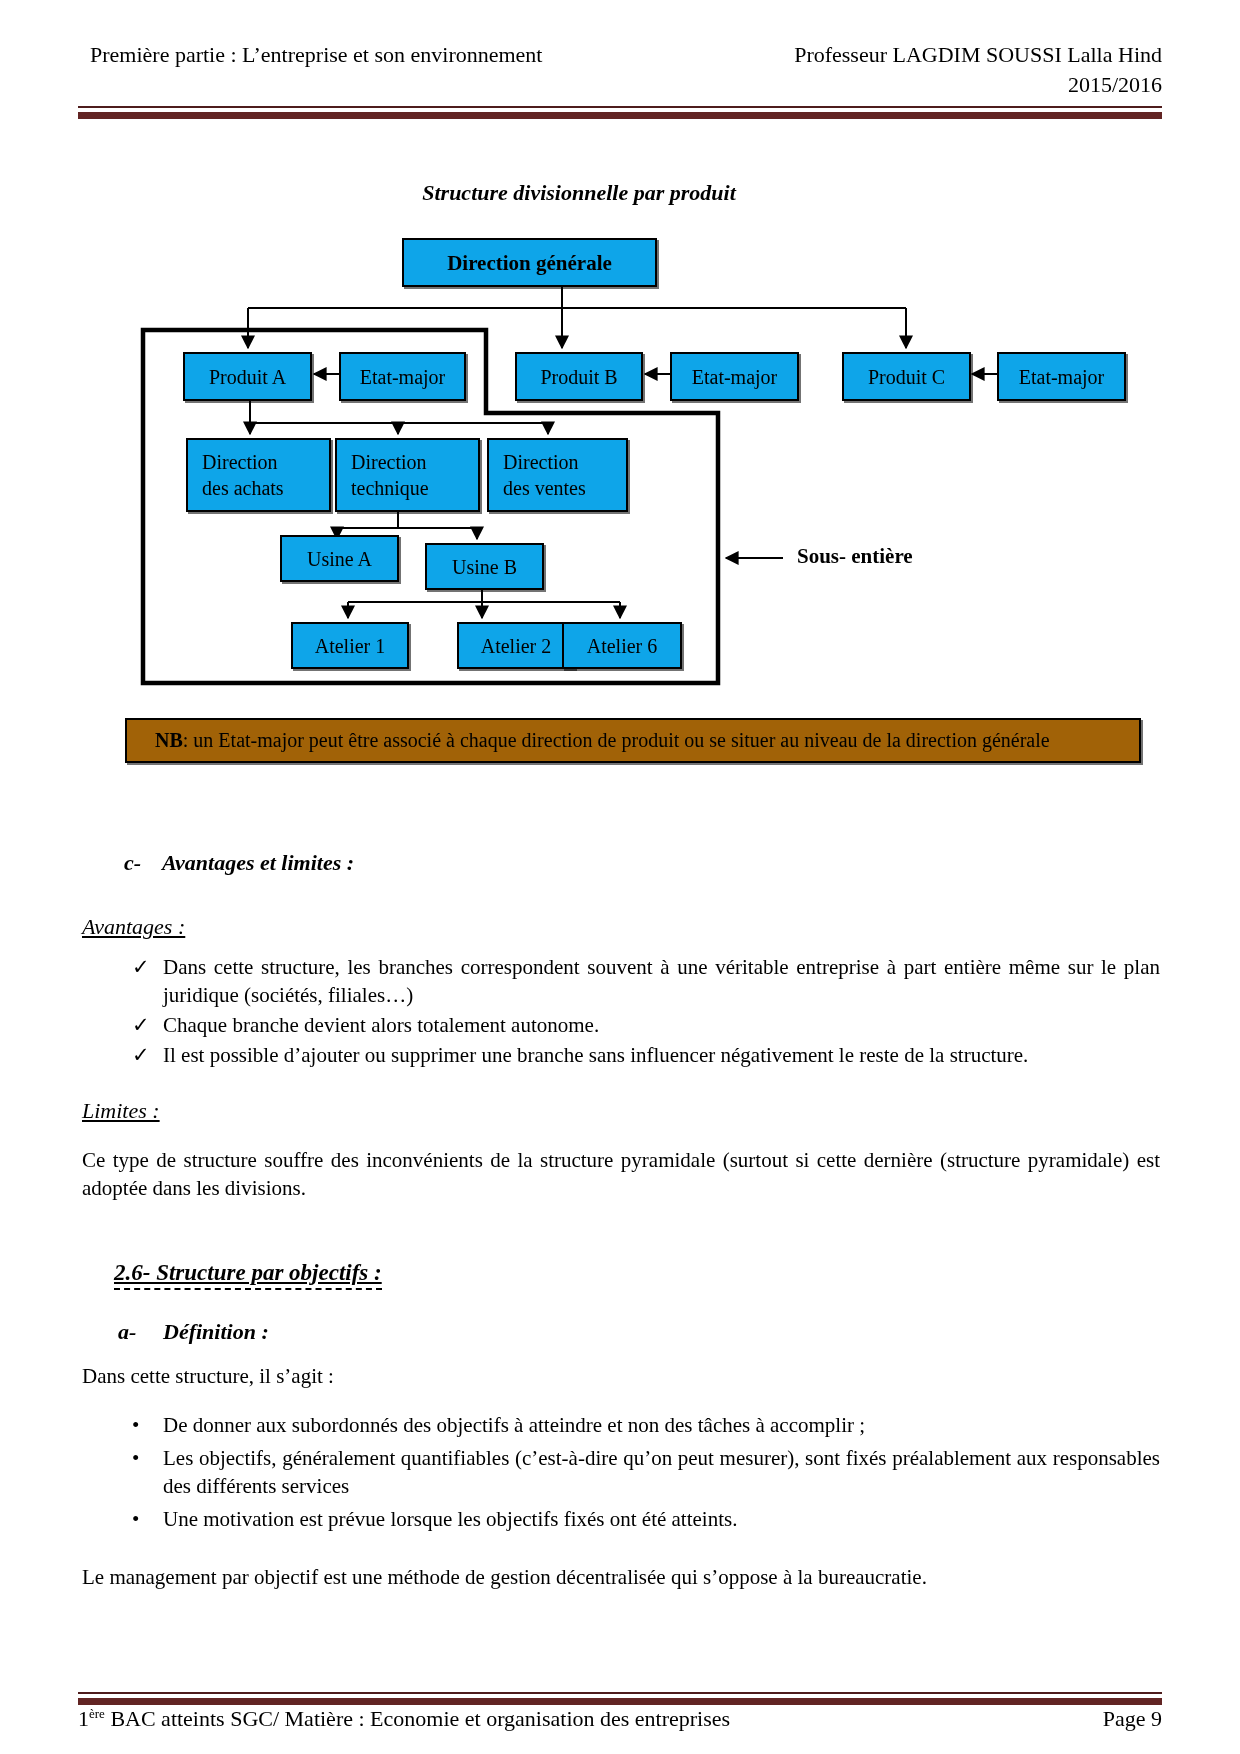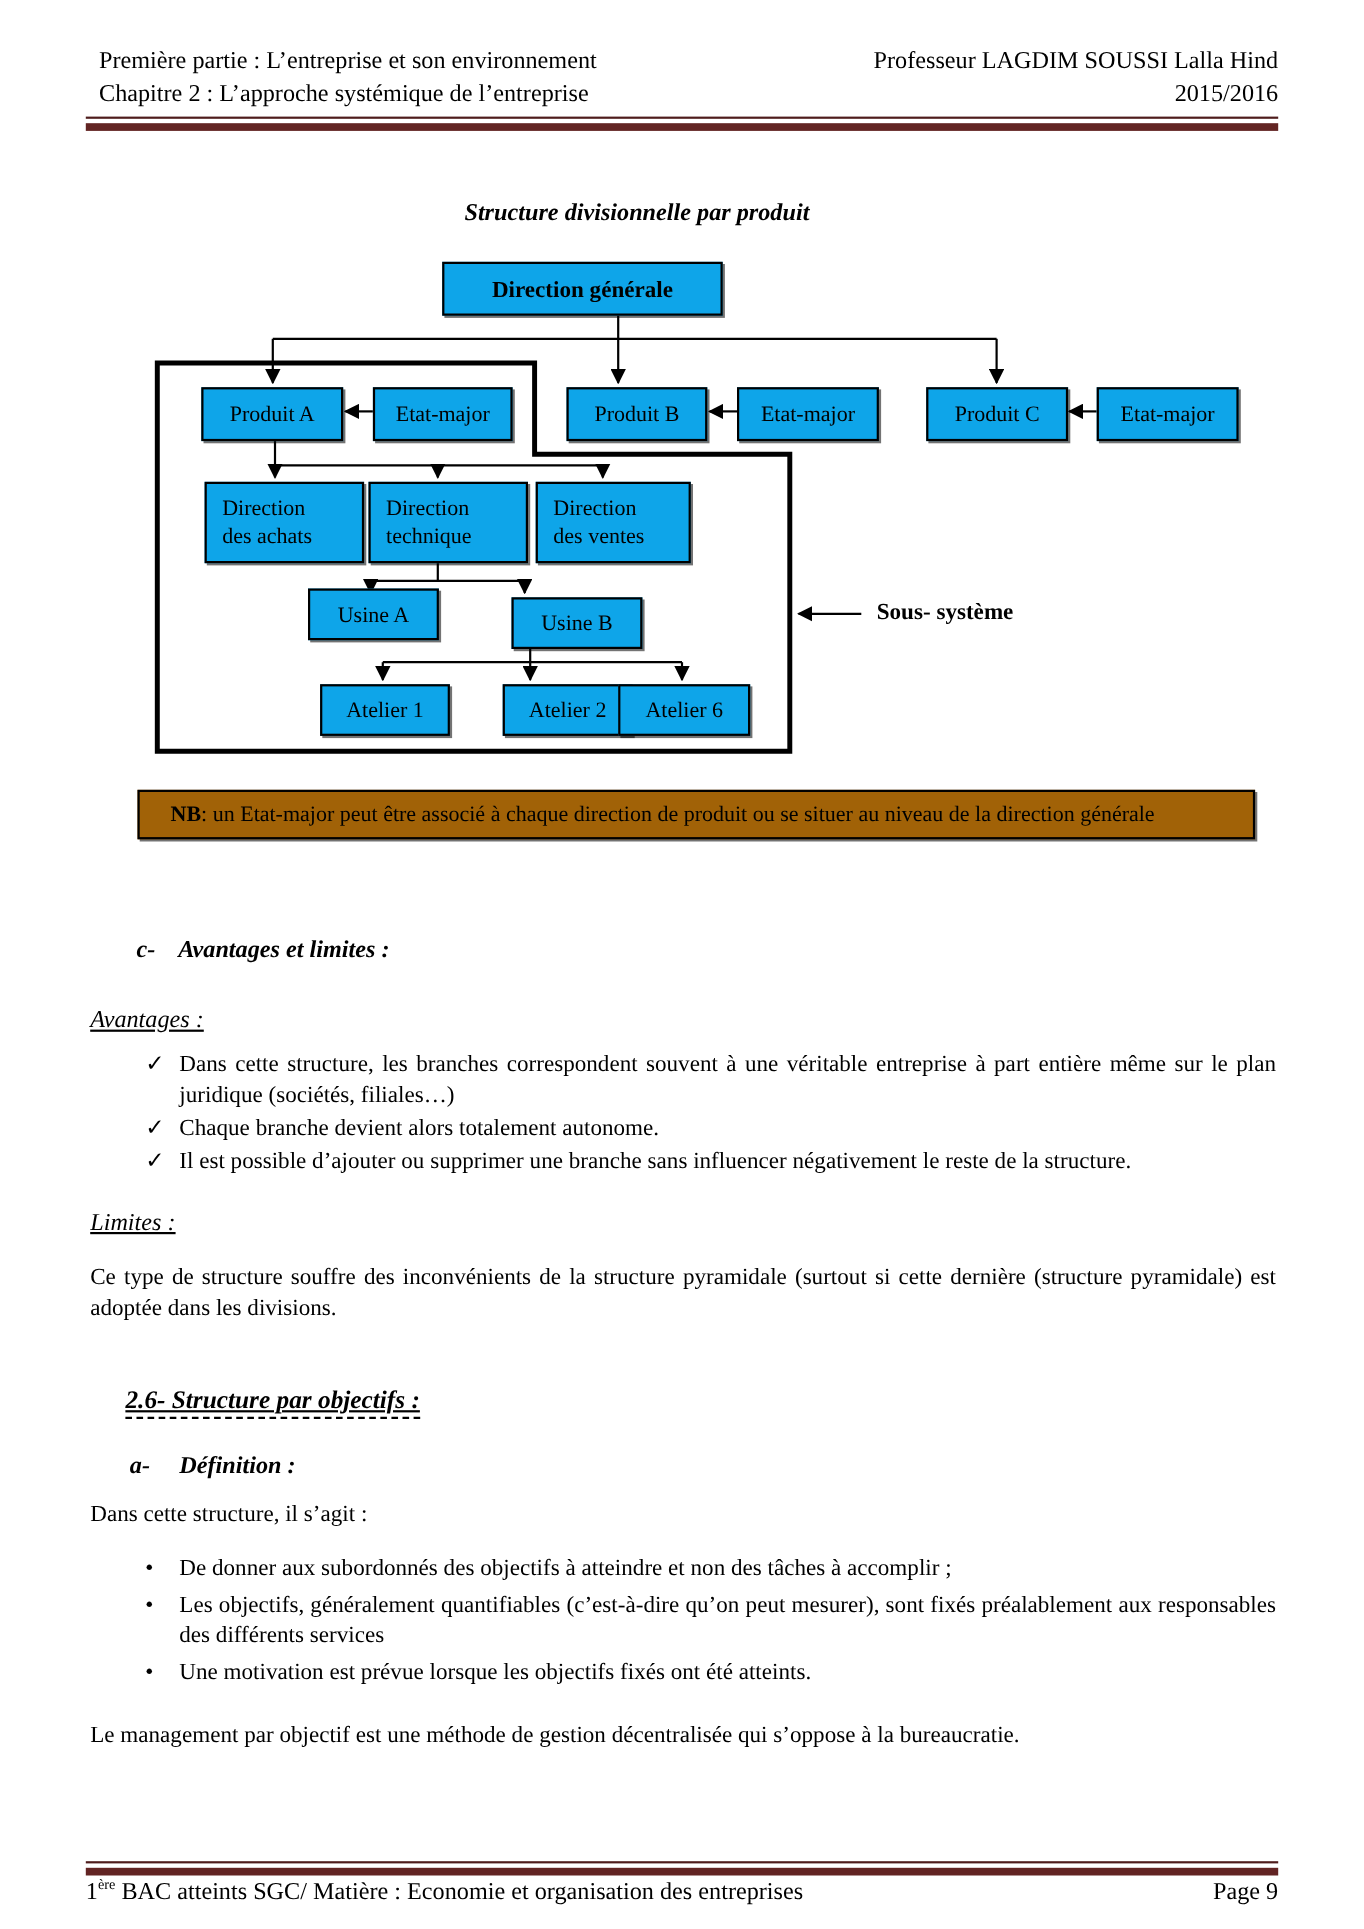--- a/index.html
+++ b/index.html
@@ -56,21 +56,20 @@
   .closing{margin-top:30px;}
 </style>
 </head>
 <body>
 
 <div class="page">
 
   <div class="hdr">
     <div class="l">
       <div>Première partie : L’entreprise et son environnement</div>
-      <div>Chapitre 2 : L’approche systémique de l’entreprise</div>
     </div>
     <div class="r">
       <div>Professeur LAGDIM SOUSSI Lalla Hind</div>
       <div>2015/2016</div>
     </div>
   </div>
   <div class="rule rule-hdr"></div>
 
   <svg class="wires" viewBox="0 0 1240 1754">
     <defs>
@@ -125,27 +124,27 @@
   <div class="dbox" style="left:997px;top:352px;width:125px;height:45px;">Etat-major</div>
 
   <div class="dbox lal" style="left:186px;top:438px;width:127px;height:70px;">Direction
 des achats</div>
   <div class="dbox lal" style="left:335px;top:438px;width:127px;height:70px;">Direction
 technique</div>
   <div class="dbox lal" style="left:487px;top:438px;width:123px;height:70px;">Direction
 des ventes</div>
 
   <div class="dbox" style="left:280px;top:535px;width:115px;height:43px;">Usine A</div>
-  <div class="dbox" style="left:425px;top:543px;width:115px;height:43px;margin-left:40px;">Usine B</div>
+  <div class="dbox" style="left:425px;top:543px;width:115px;height:43px;">Usine B</div>
 
   <div class="dbox" style="left:291px;top:622px;width:114px;height:43px;">Atelier 1</div>
   <div class="dbox" style="left:428px;top:622px;width:114px;height:43px;margin-left:29px;">Atelier 2</div>
   <div class="dbox" style="left:562px;top:622px;width:116px;height:43px;">Atelier 6</div>
 
-  <div class="ss-label">Sous- système</div>
+  <div class="ss-label">Sous- entière</div>
 
   <div class="nb-box">
     <b>NB</b>
       <span> : un Etat-major peut être associé à chaque direction de produit ou se situer au niveau de la direction générale</span>
   </div>
 
   <div class="content">
 
     <div class="h-ci">
       <span class="pfx">c-</span>

